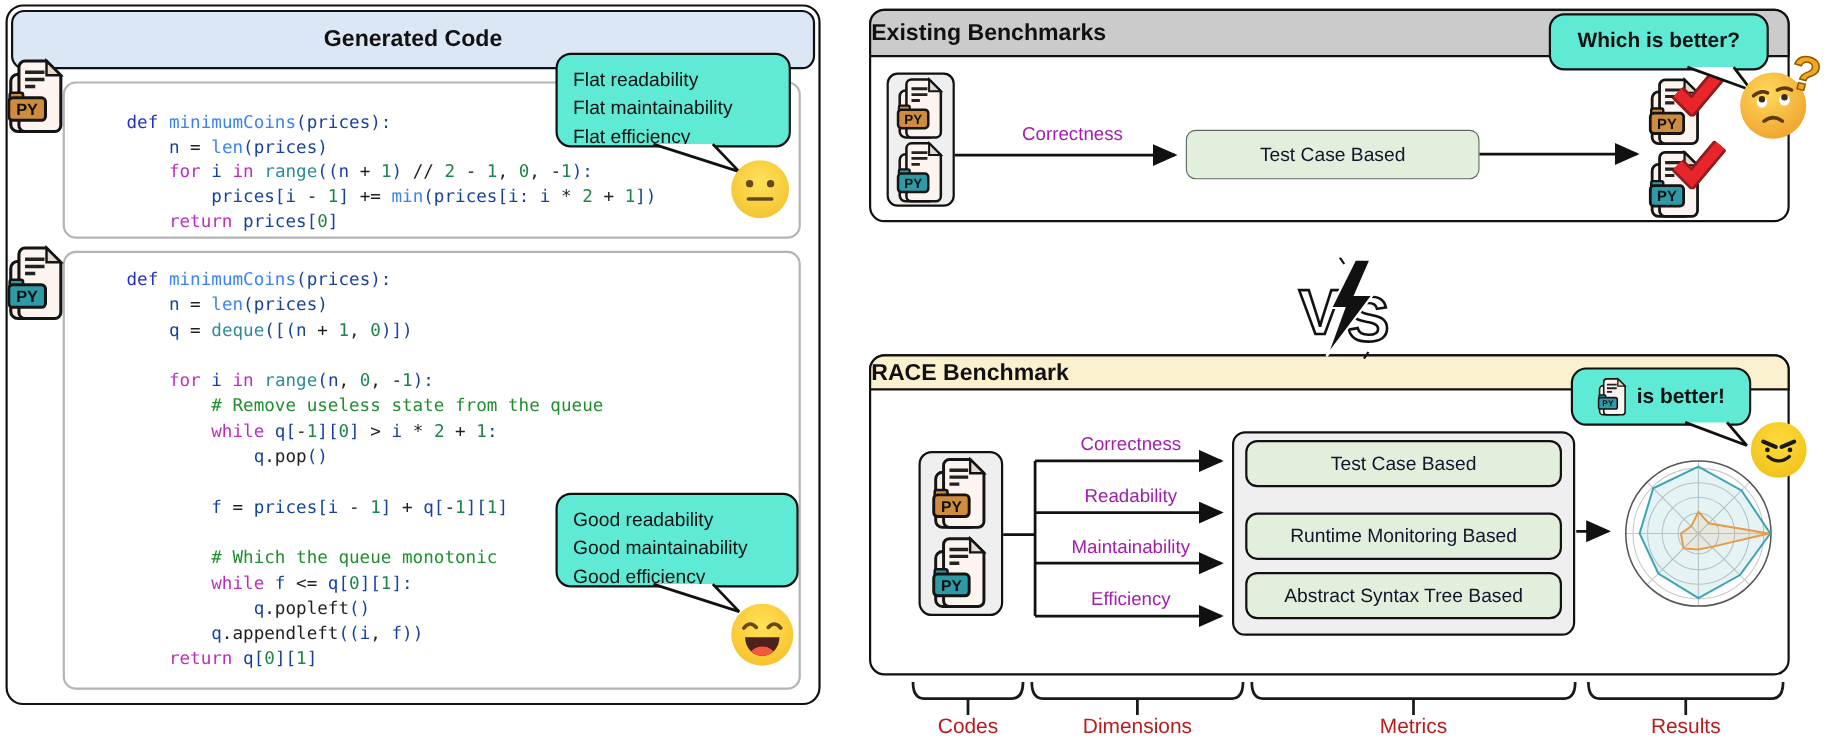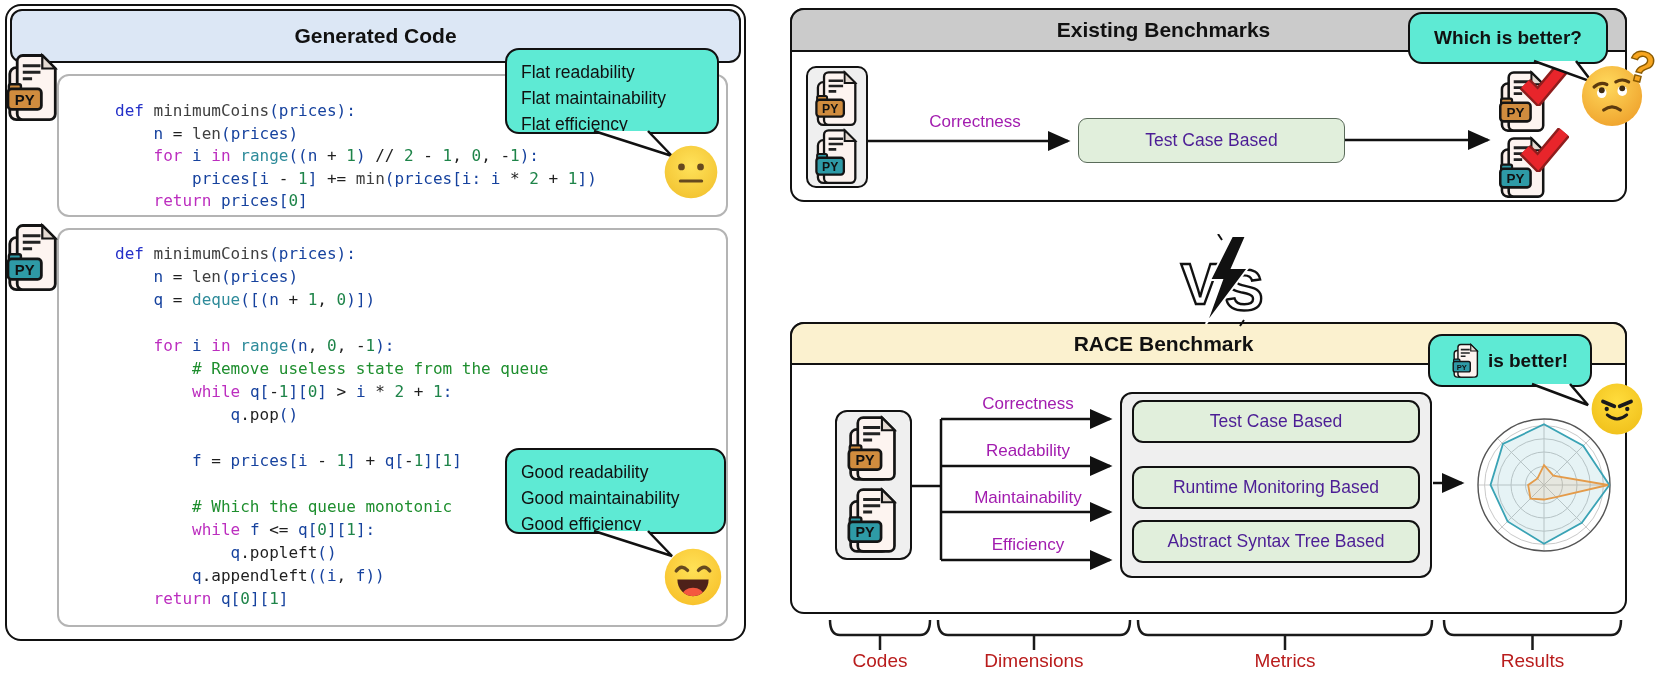--- a/index.html
+++ b/index.html
@@ -1,37 +1,37 @@
 <!DOCTYPE html>
 <html><head>
 <meta charset="utf-8">
 <style>
   html,body{margin:0;padding:0;background:#fff;}
   #stage{position:relative;width:1661px;height:675px;background:#fff;overflow:hidden;
          font-family:"Liberation Sans",sans-serif;color:#111;}
   .abs{position:absolute;}
   .panel{position:absolute;background:#fff;border:2.5px solid #111;border-radius:16px;box-sizing:border-box;}
   .hdr{position:absolute;box-sizing:border-box;border-bottom:2.5px solid #111;
-       font-weight:bold;font-size:21px;display:flex;align-items:center;justify-content:center;}
+       font-weight:bold;font-size:21px;display:flex;align-items:center;justify-content:flex-start;}
   .hdr-pill{position:absolute;box-sizing:border-box;border:2.5px solid #111;border-radius:12px;
        font-weight:bold;font-size:21px;display:flex;align-items:center;justify-content:center;}
   .codebox{position:absolute;box-sizing:border-box;border:2px solid #b4b4b4;border-radius:12px;background:#fff;}
   .code{position:absolute;font-family:"DejaVu Sans Mono","Liberation Mono",monospace;
         font-size:16px;color:#1f1f1f;}
   .code-line{white-space:pre;}
   .tok-com{color:#1E8E2E;} .tok-kw{color:#BC2EBF;} .tok-def{color:#2430C8;}
-  .tok-fn{color:#404040;} .tok-bi{color:#2E8B9A;} .tok-num{color:#1E8449;} .tok-var{color:#16429E;}
+  .tok-fn{color:#3b82f6;} .tok-bi{color:#2E8B9A;} .tok-num{color:#1E8449;} .tok-var{color:#16429E;}
   .bubble{position:absolute;background:#5eead4;border:2.5px solid #111;border-radius:14px;
           box-sizing:border-box;z-index:30;}
   .bubble .btxt{padding:9px 14px;font-size:17.5px;line-height:26px;color:#111;}
   .bubble-bold{display:flex;align-items:center;justify-content:center;font-weight:bold;font-size:19px;gap:8px;}
   .tail{position:absolute;z-index:31;overflow:visible;}
   .lbl{position:absolute;font-size:17px;color:#a21caf;text-align:center;}
   .greenbox{position:absolute;box-sizing:border-box;background:#E1EFDC;border:1.5px solid #5a6b5a;
-            border-radius:9px;display:flex;align-items:center;justify-content:center;font-size:17.5px;color:#4c1d95;}
+            border-radius:9px;display:flex;align-items:center;justify-content:center;font-size:17.5px;color:#0f172a;}
   .greenbox.bold-border{border:2px solid #111;border-radius:11px;}
   .graybox{position:absolute;box-sizing:border-box;background:#EFEFEF;border:2.5px solid #111;border-radius:12px;}
   .bottom-label{position:absolute;font-size:19px;color:#b91c1c;text-align:center;width:180px;margin-left:-90px;}
   svg{display:block;}
   .emoji{position:absolute;z-index:40;}
 </style>
 </head>
 <body>
 
 <div id="stage">
@@ -248,21 +248,21 @@
   </svg>
 
   <svg class="abs" style="left:1176px;top:234px;z-index:5;" width="96" height="94">
     <text x="24" y="70" text-anchor="middle" font-family="Liberation Sans, sans-serif" font-weight="bold" font-size="58" fill="#fff" stroke="#111" stroke-width="2.4">V</text>
     <text x="68" y="76" text-anchor="middle" font-family="Liberation Sans, sans-serif" font-weight="bold" font-size="58" fill="#fff" stroke="#111" stroke-width="2.4">S</text>
     <path d="M56 2 L34 46 L46 46 L30 90 L72 34 L56 34 L70 2 Z" fill="#111" stroke="#fff" stroke-width="2"></path>
     <path d="M46 6 L42 0 M64 92 L68 86" stroke="#111" stroke-width="2"></path>
   </svg>
 
   <div class="panel" style="left:790px;top:322px;width:837px;height:292px;border-radius:14px;"></div>
-  <div class="hdr" style="left:790px;top:322px;width:837px;height:43px;background:#FBF1CF;
+  <div class="hdr" style="left:790px;top:322px;width:837px;height:33px;background:#FBF1CF;
        border:2.5px solid #111;border-radius:14px 14px 0 0;padding-right:90px;">
     <span>RACE Benchmark</span>
   </div>
 
   <div class="graybox" style="left:835px;top:410px;width:77px;height:150px;"></div>
   <div class="abs" style="left:846px;top:415px;">
     <span><svg width="54" height="68" viewBox="0 0 56 76">
     <rect x="3" y="16" width="42" height="56" rx="7" fill="#FBEFEA" stroke="#141414" stroke-width="3"></rect>
     <path d="M17 3 H38 L52 17 V66 a6 6 0 0 1 -6 6 H17 a6 6 0 0 1 -6 -6 V9 a6 6 0 0 1 6 -6 Z" fill="#FDF4F0" stroke="#141414" stroke-width="3"></path>
     <path d="M38 3 V17 H52 Z" fill="#E4DAD2" stroke="#141414" stroke-width="2.4"></path>

